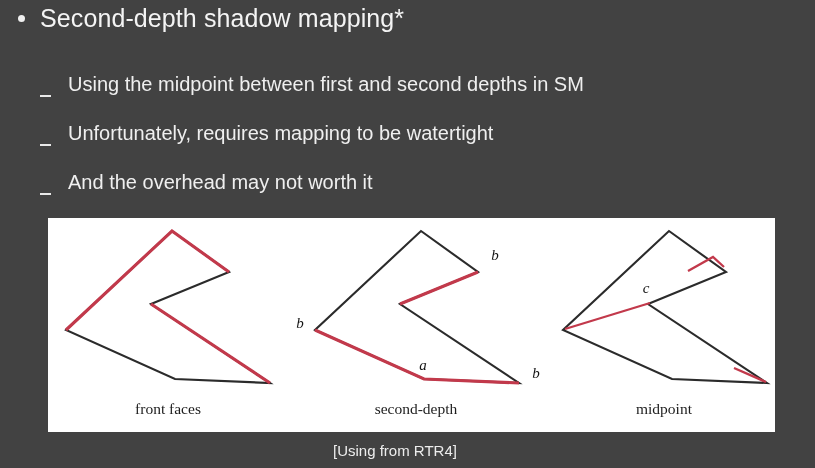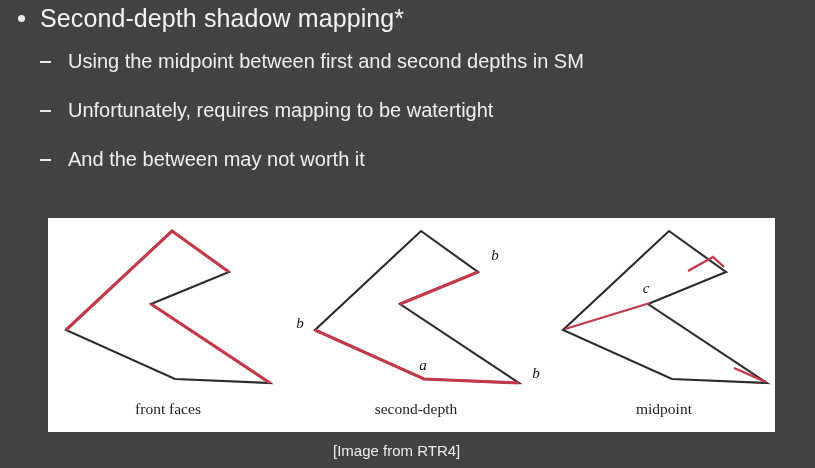--- a/index.html
+++ b/index.html
@@ -45,21 +45,21 @@
 
   
   .sub-list {
     position: absolute;
     left: 40px;
     top: 48px;
     width: 730px;
   }
   .sub-row {
     display: flex;
-    align-items: flex-start;
+    align-items: flex-end;
     height: 49px;
   }
   .dash {
     width: 11px;
     height: 2px;
     background: #e9e9e9;
     margin-top: 13px;
     margin-right: 17px;
     flex: 0 0 auto;
   }
@@ -164,21 +164,21 @@
     <div class="sub-row">
       <span class="dash"></span>
       <span class="sub-text">Using the midpoint between first and second depths in SM</span>
     </div>
     <div class="sub-row">
       <span class="dash"></span>
       <span class="sub-text">Unfortunately, requires mapping to be watertight</span>
     </div>
     <div class="sub-row">
       <span class="dash"></span>
-      <span class="sub-text">And the between may not worth it</span>
+      <span class="sub-text">And the overhead may not worth it</span>
     </div>
   </div>
 
   <div id="figure">
     <svg viewBox="0 0 727 214" xmlns="http://www.w3.org/2000/svg">
 
       <g>
 
         <path class="edge-dark" d="M 124,13 L 181,54 L 103,86 L 222,165 L 127,161 L 18,112 Z"></path>
 
@@ -205,16 +205,16 @@
         <path class="edge-red-thin" d="M 640,53 L 665,39 L 676,49"></path>
         <path class="edge-red-thin" d="M 517,111 L 602,85"></path>
         <path class="edge-red-thin" d="M 686,150 L 718,164"></path>
         <text class="vlabel" x="598" y="75">c</text>
         <text class="fig-caption" x="616" y="196">midpoint</text>
       </g>
 
     </svg>
   </div>
 
-  <div class="source-caption">[Image from RTR4]</div>
+  <div class="source-caption">[Using from RTR4]</div>
 
 
 </div>
 
 </body></html>

